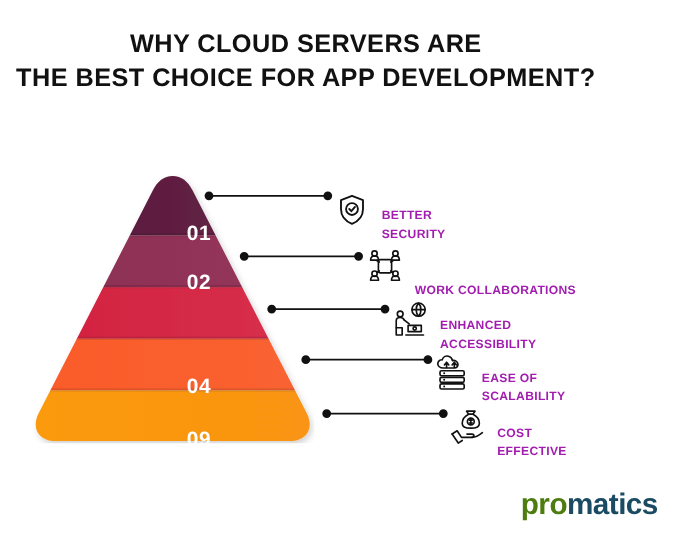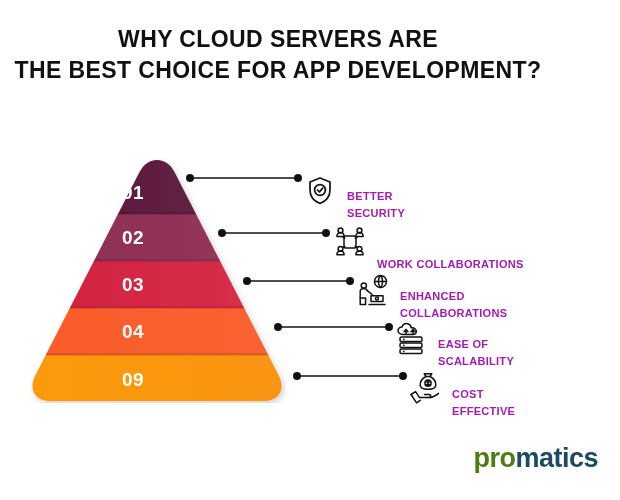--- a/index.html
+++ b/index.html
@@ -44,23 +44,24 @@
     position: absolute;
     left: 0;
     top: 0;
   }
   .pyr-number {
     position: absolute;
     color: #ffffff;
     font-size: 19px;
     font-weight: bold;
     letter-spacing: 0.5px;
-    text-align: left;
+    text-align: right;
     width: 70px;
     left: 94px;
+    margin-top: 20px;
   }
 
   
   #connectors {
     position: absolute;
     left: 0;
     top: 0;
     width: 620px;
     height: 500px;
     pointer-events: none;
@@ -157,21 +158,20 @@
         <rect x="0" y="54" width="258" height="3" fill="#000000" opacity="0.12"></rect>
         <rect x="0" y="101" width="258" height="3" fill="#000000" opacity="0.10"></rect>
         <rect x="0" y="148" width="258" height="3" fill="#000000" opacity="0.10"></rect>
         <rect x="0" y="195" width="258" height="3" fill="#000000" opacity="0.10"></rect>
       </g>
     </g>
   </svg>
 
   <div class="pyr-number" style="top:24px;">01</div>
   <div class="pyr-number" style="top:69px;">02</div>
-  <div class="pyr-number" style="top:116px;">03</div>
   <div class="pyr-number" style="top:163px;">04</div>
   <div class="pyr-number" style="top:211px;">09</div>
 </div>
 
 <svg id="connectors" viewBox="0 0 620 500">
   <g stroke="#111111" stroke-width="1.6" fill="#111111">
     <line x1="190" y1="178" x2="298" y2="178"></line>
     <circle cx="190" cy="178" r="3.2"></circle>
       <circle cx="298" cy="178" r="3.2"></circle>
 
@@ -239,21 +239,21 @@
       <path d="M4.2 24 V17.6 C4.2 15.6 5.7 14.6 7.8 14.6 C9.4 14.6 10.8 15.3 11.3 16.7"></path>
       <path d="M11.3 16.7 L16 20.5"></path>
       <path d="M4.2 24 H9.6 V30.5 H4.2 Z"></path>
       <path d="M15 21.8 H27 V27.5 H15 Z"></path>
       <circle cx="21" cy="24.6" r="1.5"></circle>
       <path d="M13 30.5 H29"></path>
     </svg>
   </span>
   <span class="item-text">
     <span>ENHANCED</span><br>
-    <span>COLLABORATIONS</span>
+    <span>ACCESSIBILITY</span>
   </span>
 </div>
 
 <div class="item" style="left:394px; top:308px;">
   <span class="item-icon">
     <svg viewBox="0 0 34 34" width="34" height="34" fill="none" stroke="#111111" stroke-width="1.5" stroke-linecap="round" stroke-linejoin="round">
       <path d="M9 12.5 C5.8 12.5 4 10.6 4 8.6 C4 6.6 5.8 4.9 8 5.1 C8.8 2.6 11.2 1.2 13.7 1.8
                C15.6 2.3 17 3.9 17.3 5.8 C19.6 5.2 22 6.7 22.3 9 C22.6 11 21.1 12.5 19 12.5 Z"></path>
       <path d="M10 9.8 L12 7.4 L14 9.8 M12 7.4 V12"></path>
       <path d="M17 9.8 L19 7.4 L21 9.8 M19 7.4 V12"></path>

